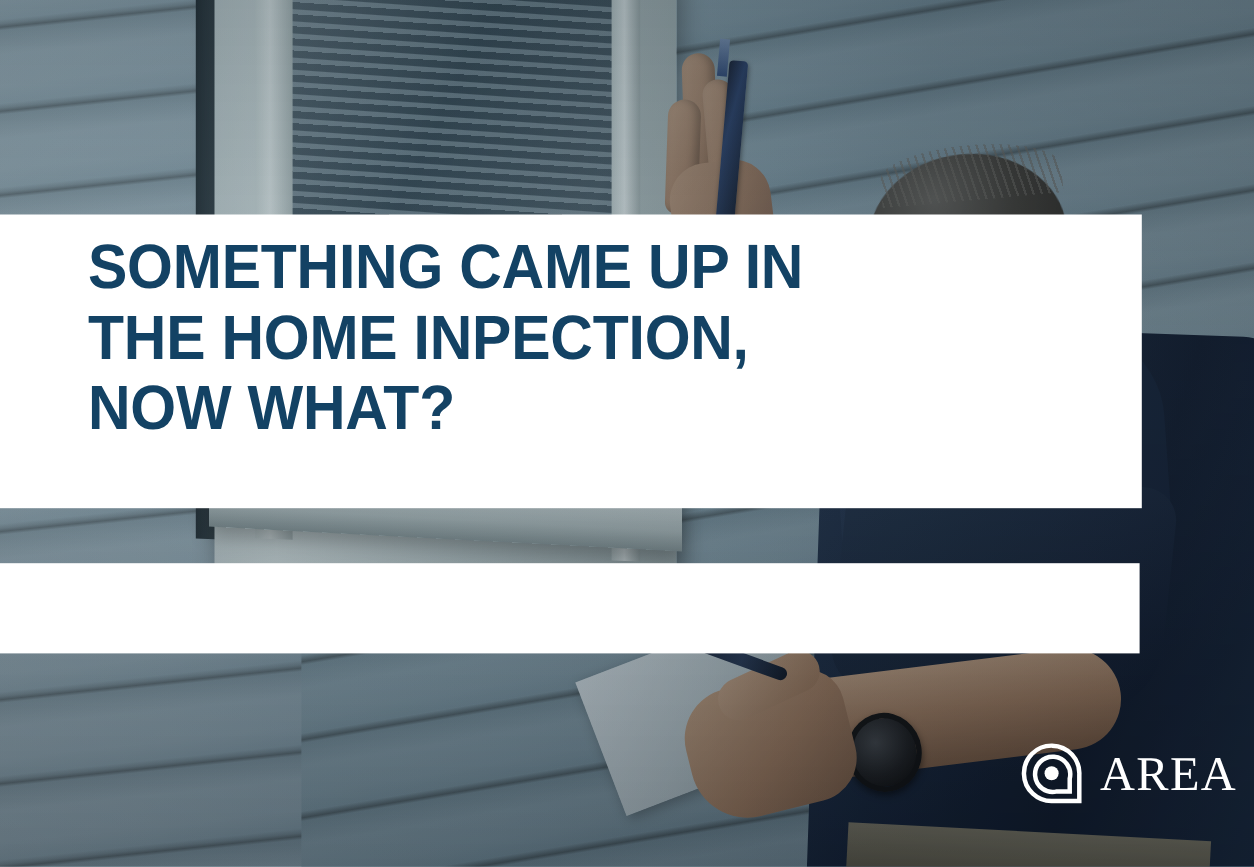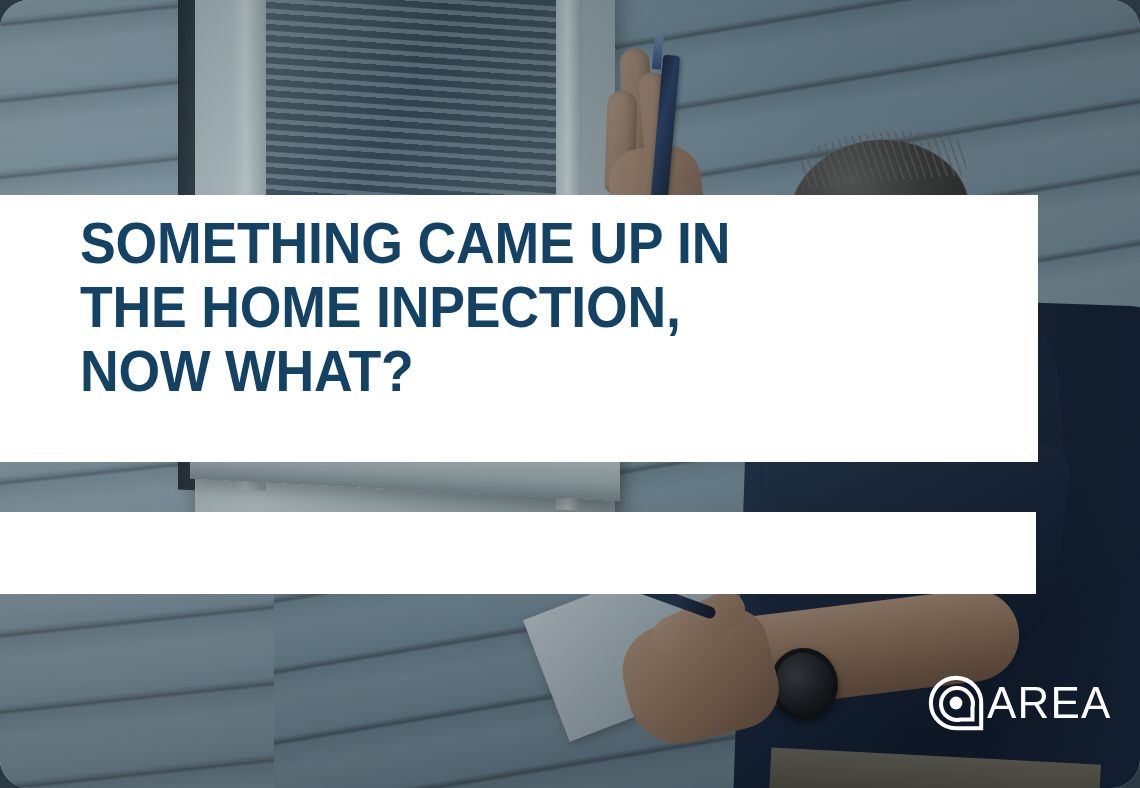--- a/index.html
+++ b/index.html
@@ -2,21 +2,20 @@
 <html><head>
 <meta charset="utf-8">
 <style>
   html,body{margin:0;padding:0;background:#2b3a42;}
   .canvas{
     position:relative;
     width:1140px;height:788px;
     overflow:hidden;
     font-family:"Liberation Sans", sans-serif;
     background:#7d98a5;
-    border-radius:29px;
   }
 
   
   .photo{position:absolute;inset:0;overflow:hidden;}
 
   
   .siding{
     position:absolute;inset:-10% -5%;
     background:
       repeating-linear-gradient(
@@ -259,21 +258,21 @@
     width:50px;height:50px;position:relative;
     background:#10946f;
     border-radius:26px 26px 26px 3px;
     display:flex;align-items:center;justify-content:center;gap:6px;
   }
   .bubble i{width:9px;height:9px;border-radius:50%;background:#fff;display:block;}
 
   
   .brand{
     position:absolute;left:925px;top:672px;
-    display:flex;align-items:center;
+    display:flex;align-items:center;gap:13px;font-family:Liberation Serif, serif;
   }
   .brand-text{
     color:#ffffff;font-size:44px;letter-spacing:1.2px;font-weight:400;
   }
   .mark{width:62px;height:62px;display:block;}
 </style>
 </head>
 <body>
 
 <div class="canvas">

